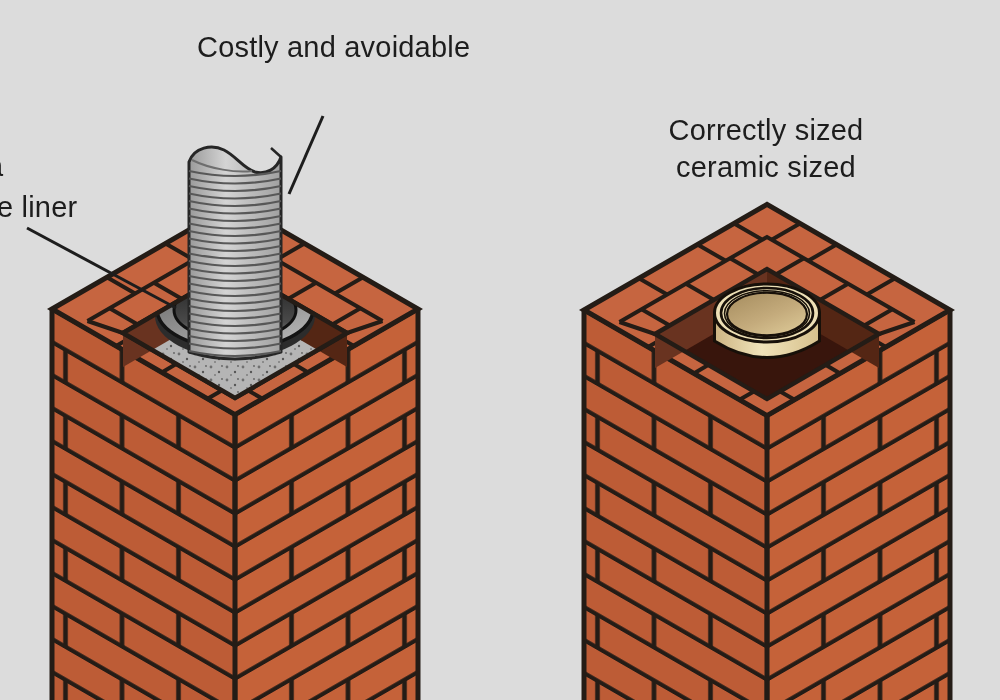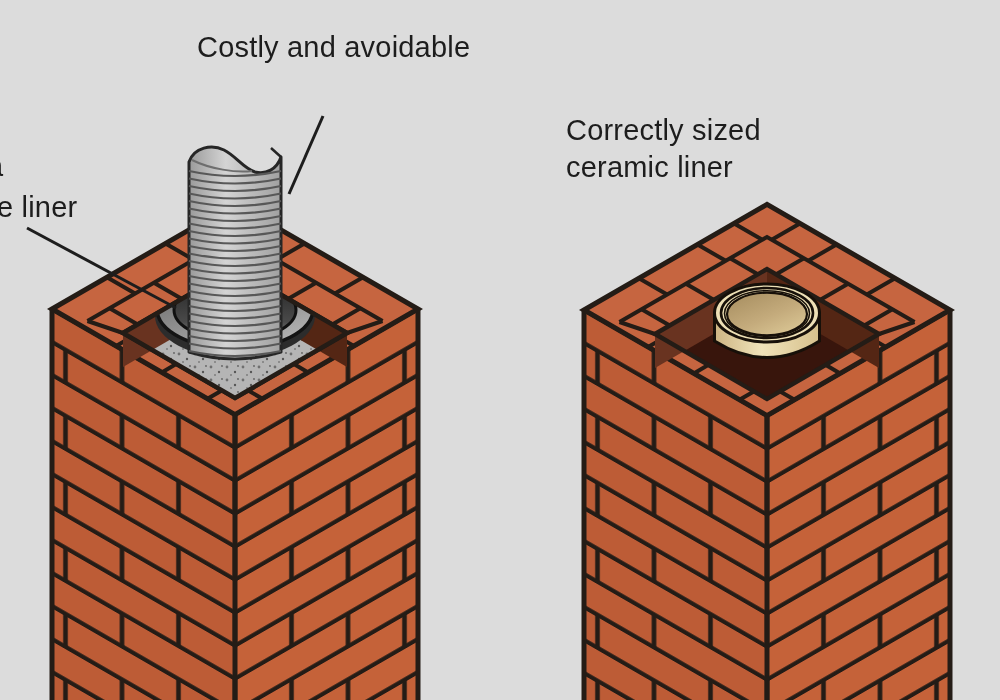--- a/index.html
+++ b/index.html
@@ -7,21 +7,21 @@
     position:relative;width:1000px;height:700px;overflow:hidden;
     background:#dcdcdc;
     font-family:"Liberation Sans","DejaVu Sans",sans-serif;
   }
   #stage svg{position:absolute;left:0;top:0;}
   .lbl{
     position:absolute;color:#1d1d1d;font-size:29px;line-height:37px;
     white-space:nowrap;letter-spacing:0.2px;
   }
   .lbl div{white-space:nowrap;}
-  #label-ceramic{text-align:left;width:400px;}
+  #label-ceramic{text-align:center;width:400px;}
 </style>
 </head>
 <body>
 
 <div id="stage">
 
 <svg width="1000" height="700" viewBox="0 0 1000 700">
   <defs>
 
     <pattern id="pbL" width="113" height="66" patternUnits="userSpaceOnUse" patternTransform="skewY(30)">
@@ -131,19 +131,19 @@
   <path d="M323,116 L289,194" stroke="#1d1d1d" stroke-width="3" fill="none"></path>
   <path d="M27,228 L176,308" stroke="#1d1d1d" stroke-width="3" fill="none"></path>
 </svg>
 
 <div class="lbl" id="label-steel" style="left:197px;top:29px;">
   <div>Costly and avoidable</div>
 </div>
 
 <div class="lbl" id="label-ceramic" style="left:566px;top:112px;">
   <div>Correctly sized</div>
-  <div>ceramic liner</div>
+  <div>ceramic sized</div>
 </div>
 
 <div class="lbl" style="left:-13px;top:148px;">a</div>
 <div class="lbl" style="left:-3px;top:189px;">e liner</div>
 
 </div>
 
 </body></html>

